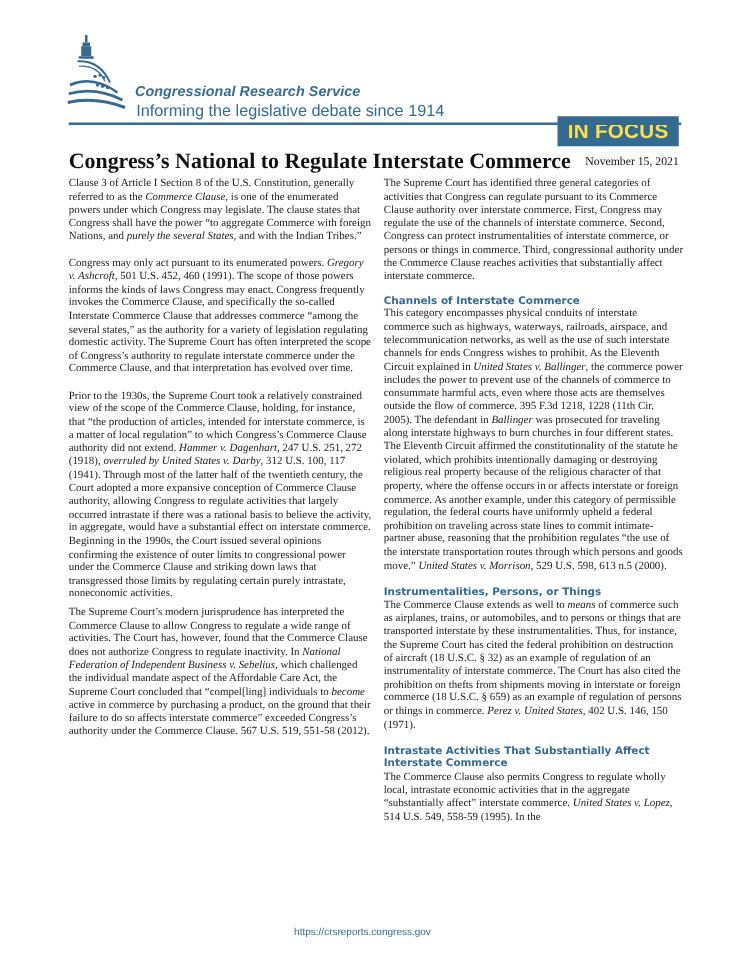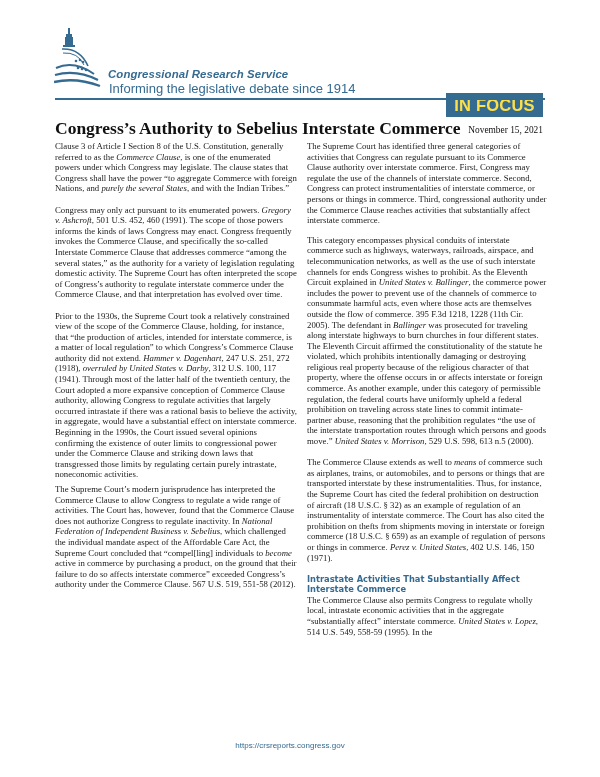--- a/index.html
+++ b/index.html
@@ -43,30 +43,32 @@
       <path d="M1 47 Q22 41 44 52" fill="none" stroke-width="2.2"></path>
       <path d="M0 54 Q22 49 46 58" fill="none" stroke-width="2.4"></path>
     </g>
   </svg>
 </div>
 <div class="brand-name">Congressional Research Service</div>
 <div class="brand-tag">Informing the legislative debate since 1914</div>
 <div class="badge">IN FOCUS</div>
 <div class="header-rule"></div>
 <div class="date">November 15, 2021</div>
-<h1 class="title">Congress’s Authority to Sebelius Interstate Commerce</h1>
+<h1 class="title">Congress’s National to Regulate Interstate Commerce</h1>
 
 <div class="col col-left">
   <p><span>Clause 3 of Article I Section 8 of the U.S. Constitution, generally referred to as the </span><i>Commerce Clause</i><span>, is one of the enumerated powers under which Congress may legislate. The clause states that Congress shall have the power “to aggregate Commerce with foreign Nations, and </span><i>purely the several States</i><span>, and with the Indian Tribes.”</span></p>
   <p><span>Congress may only act pursuant to its enumerated powers. </span><i>Gregory v. Ashcroft</i><span>, 501 U.S. 452, 460 (1991). The scope of those powers informs the kinds of laws Congress may enact. Congress frequently invokes the Commerce Clause, and specifically the so-called Interstate Commerce Clause that addresses commerce “among the several states,” as the authority for a variety of legislation regulating domestic activity. The Supreme Court has often interpreted the scope of Congress’s authority to regulate interstate commerce under the Commerce Clause, and that interpretation has evolved over time.</span></p>
   <p style="margin-bottom:4px"><span>Prior to the 1930s, the Supreme Court took a relatively constrained view of the scope of the Commerce Clause, holding, for instance, that “the production of articles, intended for interstate commerce, is a matter of local regulation” to which Congress’s Commerce Clause authority did not extend. </span><i>Hammer v. Dagenhart</i><span>, 247 U.S. 251, 272 (1918), </span><i>overruled by United States v. Darby</i><span>, 312 U.S. 100, 117 (1941). Through most of the latter half of the twentieth century, the Court adopted a more expansive conception of Commerce Clause authority, allowing Congress to regulate activities that largely occurred intrastate if there was a rational basis to believe the activity, in aggregate, would have a substantial effect on interstate commerce. Beginning in the 1990s, the Court issued several opinions confirming the existence of outer limits to congressional power under the Commerce Clause and striking down laws that transgressed those limits by regulating certain purely intrastate, noneconomic activities.</span></p>
   <p class="tight"><span>The Supreme Court’s modern jurisprudence has interpreted the Commerce Clause to allow Congress to regulate a wide range of activities. The Court has, however, found that the Commerce Clause does not authorize Congress to regulate inactivity. In </span><i>National Federation of Independent Business v. Sebelius</i><span>, which challenged the individual mandate aspect of the Affordable Care Act, the Supreme Court concluded that “compel[ling] individuals to </span><i>become</i><span> active in commerce by purchasing a product, on the ground that their failure to do so affects interstate commerce” exceeded Congress’s authority under the Commerce Clause. 567 U.S. 519, 551-58 (2012).</span></p>
 </div>
 
 <div class="col col-right">
   <p style="margin-bottom:9px">The Supreme Court has identified three general categories of activities that Congress can regulate pursuant to its Commerce Clause authority over interstate commerce. First, Congress may regulate the use of the channels of interstate commerce. Second, Congress can protect instrumentalities of interstate commerce, or persons or things in commerce. Third, congressional authority under the Commerce Clause reaches activities that substantially affect interstate commerce.</p>
+  <div class="h3">Channels of Interstate Commerce</div>
   <p><span>This category encompasses physical conduits of interstate commerce such as highways, waterways, railroads, airspace, and telecommunication networks, as well as the use of such interstate channels for ends Congress wishes to prohibit. As the Eleventh Circuit explained in </span><i>United States v. Ballinger</i><span>, the commerce power includes the power to prevent use of the channels of commerce to consummate harmful acts, even where those acts are themselves outside the flow of commerce. 395 F.3d 1218, 1228 (11th Cir. 2005). The defendant in </span><i>Ballinger</i><span> was prosecuted for traveling along interstate highways to burn churches in four different states. The Eleventh Circuit affirmed the constitutionality of the statute he violated, which prohibits intentionally damaging or destroying religious real property because of the religious character of that property, where the offense occurs in or affects interstate or foreign commerce. As another example, under this category of permissible regulation, the federal courts have uniformly upheld a federal prohibition on traveling across state lines to commit intimate-partner abuse, reasoning that the prohibition regulates “the use of the interstate transportation routes through which persons and goods move.” </span><i>United States v. Morrison</i><span>, 529 U.S. 598, 613 n.5 (2000).</span></p>
+  <div class="h3">Instrumentalities, Persons, or Things</div>
   <p><span>The Commerce Clause extends as well to </span><i>means</i><span> of commerce such as airplanes, trains, or automobiles, and to persons or things that are transported interstate by these instrumentalities. Thus, for instance, the Supreme Court has cited the federal prohibition on destruction of aircraft (18 U.S.C. § 32) as an example of regulation of an instrumentality of interstate commerce. The Court has also cited the prohibition on thefts from shipments moving in interstate or foreign commerce (18 U.S.C. § 659) as an example of regulation of persons or things in commerce. </span><i>Perez v. United States</i><span>, 402 U.S. 146, 150 (1971).</span></p>
   <div class="h3">Intrastate Activities That Substantially Affect Interstate Commerce</div>
   <p class="tight"><span>The Commerce Clause also permits Congress to regulate wholly local, intrastate economic activities that in the aggregate “substantially affect” interstate commerce. </span><i>United States v. Lopez</i><span>, 514 U.S. 549, 558-59 (1995). In the</span></p>
 </div>
 
 <div class="footer">https://crsreports.congress.gov</div>
 
 </body></html>

